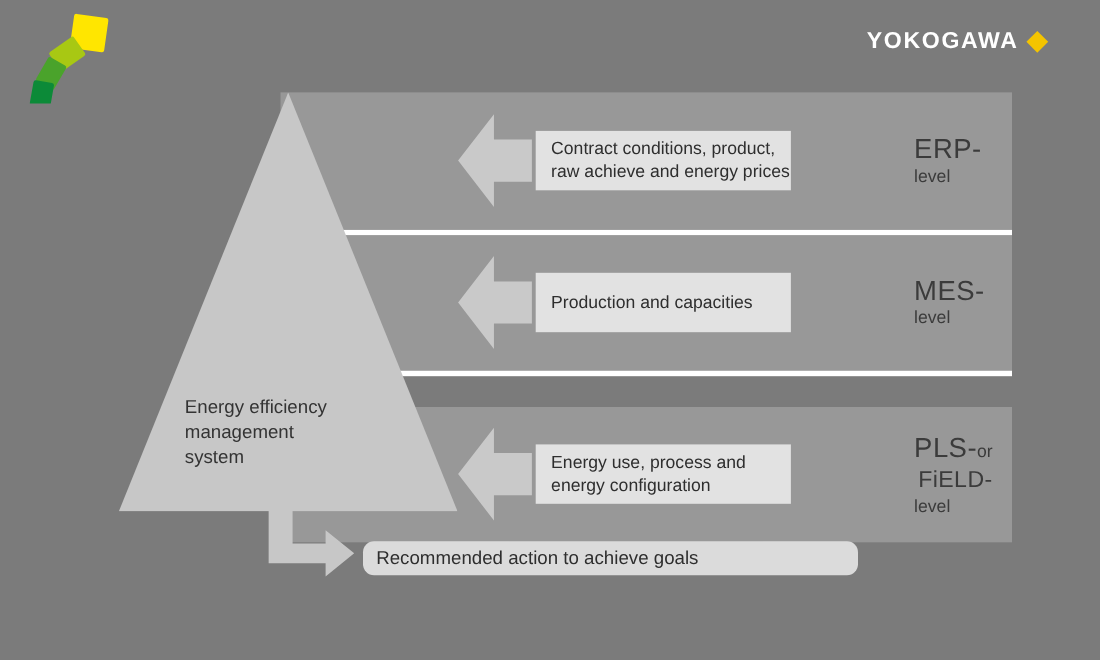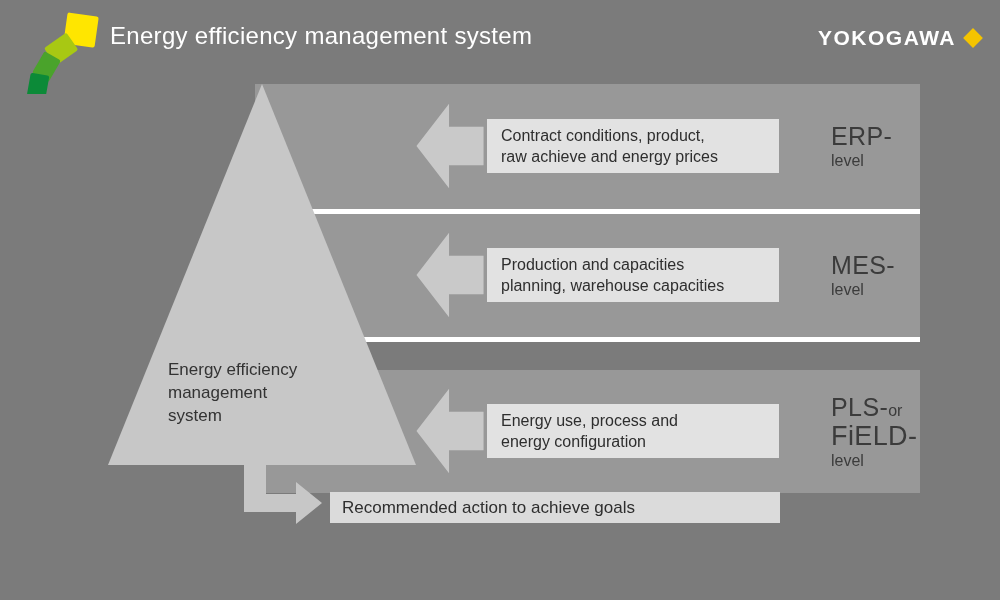--- a/index.html
+++ b/index.html
@@ -6,21 +6,21 @@
   .stage {
     position:relative; width:1000px; height:600px; overflow:hidden;
     background:#7b7b7b;
     font-family:"Liberation Sans","DejaVu Sans",sans-serif;
   }
   .title {
     position:absolute; left:110px; top:22px;
     font-size:24px; color:#ffffff; letter-spacing:0.3px;
   }
   .brand {
-    position:absolute; right:20px; top:26px;
+    position:absolute; right:50px; top:26px;
     display:flex; align-items:center;
   }
   .brand-text {
     color:#ffffff; font-weight:bold; font-size:21px; letter-spacing:1.5px;
   }
   .brand-diamond {
     width:14px; height:14px; background:#f4c400;
     transform:rotate(45deg); margin-left:10px;
   }
   .gauge { position:absolute; left:16px; top:6px; }
@@ -31,70 +31,69 @@
   .band3 { top:342px; height:123px;margin-top:28px; }
   .sep { position:absolute; left:255px; width:665px; height:5px; background:#ffffff; }
   .sep1 { top:209px; }
   .sep2 { top:337px; }
 
   .arrow { position:absolute; left:161px; }
   .band1 .arrow { top:16px; }
   .band2 .arrow, .band3 .arrow { top:15px; }
 
   .box {
-    position:absolute; left:232px; width:292px; height:54px;
+    position:absolute; left:232px; width:232px; height:54px;
     background:#e2e2e2; color:#2e2e2e; font-size:16px; line-height:21px;
     box-sizing:border-box; padding-left:14px;
     display:flex; flex-direction:column; justify-content:center;
   }
   .band1 .box { top:35px; }
   .band2 .box, .band3 .box { top:34px; }
   .box span { display:block; }
 
   .lvl {
     position:absolute; left:576px; top:0; height:100%;
     display:flex; flex-direction:column; justify-content:center;
     color:#3b3b3b;
   }
-  .lvl .big { font-size:27px; line-height:29px; letter-spacing:0.4px; display:block;text-align:right; }
+  .lvl .big { font-size:21px; line-height:29px; letter-spacing:0.4px; display:block;text-align:right; }
   .lvl .big-inline { font-size:25px; letter-spacing:0.4px; }
   .lvl .small { font-size:16px; line-height:20px; display:block; }
   .lvl .small-inline { font-size:16px; }
 
   .pyramid {
     position:absolute; left:108px; top:84px; width:308px; height:381px;
     background:#c7c7c7;
     clip-path:polygon(50% 0, 100% 100%, 0 100%);
   }
   .pyramid-label {
     position:absolute; left:168px; top:358px;
     color:#333333; font-size:17px; line-height:23px;
   }
   .pyramid-label span { display:block; }
 
   .action-arrow { position:absolute; left:244px; top:464px; }
   .action-box {
     position:absolute; left:330px; top:492px; width:450px; height:31px;
     background:#dbdbdb; color:#2e2e2e; font-size:17px;
-    display:flex; align-items:center; box-sizing:border-box; padding-left:12px;
+    display:flex; align-items:center; box-sizing:border-box; padding-left:12px;border-radius:10px;
   }
 </style>
 </head>
 <body>
 
 <div class="stage">
 
   <svg class="gauge" width="84" height="88" viewBox="0 0 80 84">
     <rect x="-15" y="-15" width="30" height="30" rx="2" transform="translate(62,23) rotate(8)" fill="#ffe600"></rect>
     <rect x="-13" y="-10" width="26" height="20" rx="2" transform="translate(43,41) rotate(-35)" fill="#a8c813"></rect>
     <rect x="-12" y="-9" width="24" height="18" rx="2" transform="translate(29,58) rotate(-60)" fill="#4aa32b"></rect>
     <rect x="-11" y="-9" width="22" height="18" rx="2" transform="translate(21,76) rotate(-80)" fill="#0c8a38"></rect>
   </svg>
 
-  <div class="title">Energy efficiency management system</div>
   <div class="brand">
     <span class="brand-text">YOKOGAWA</span>
     <span class="brand-diamond"></span>
   </div>
 
   <div class="band band1">
     <svg class="arrow" width="68" height="92" viewBox="0 0 70 96">
       <polygon points="0,48 34,4 34,28 70,28 70,68 34,68 34,92" fill="#c9c9c9"></polygon>
     </svg>
     <div class="box">
@@ -108,21 +107,20 @@
     </div>
   </div>
   <div class="sep sep1"></div>
 
   <div class="band band2">
     <svg class="arrow" width="68" height="92" viewBox="0 0 70 96">
       <polygon points="0,48 34,4 34,28 70,28 70,68 34,68 34,92" fill="#c9c9c9"></polygon>
     </svg>
     <div class="box">
       <span>Production and capacities</span>
-      <span>planning, warehouse capacities</span>
     </div>
     <div class="lvl">
       <div><span class="big-inline">MES-</span><span class="small-inline"></span></div>
       <div class="big"></div>
       <div class="small">level</div>
     </div>
   </div>
   <div class="sep sep2"></div>
 
   <div class="band band3">

